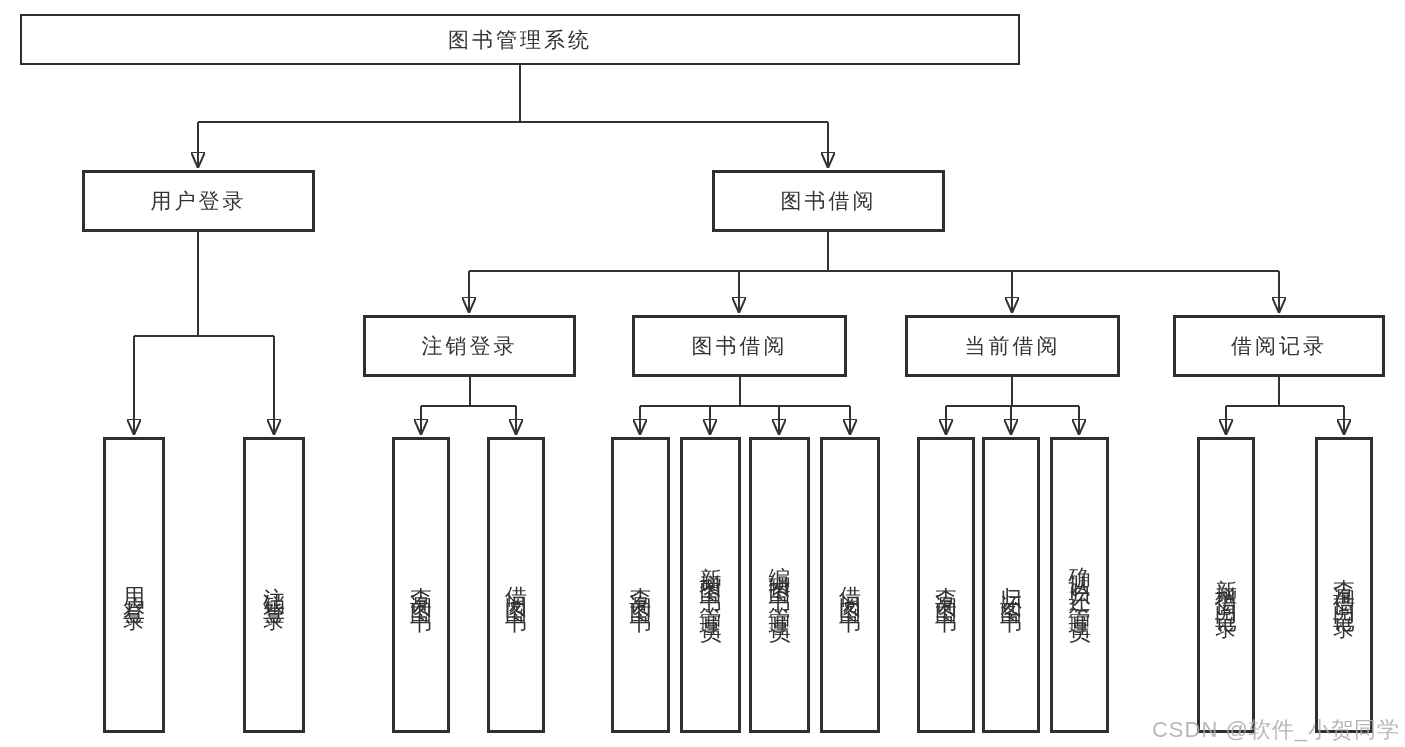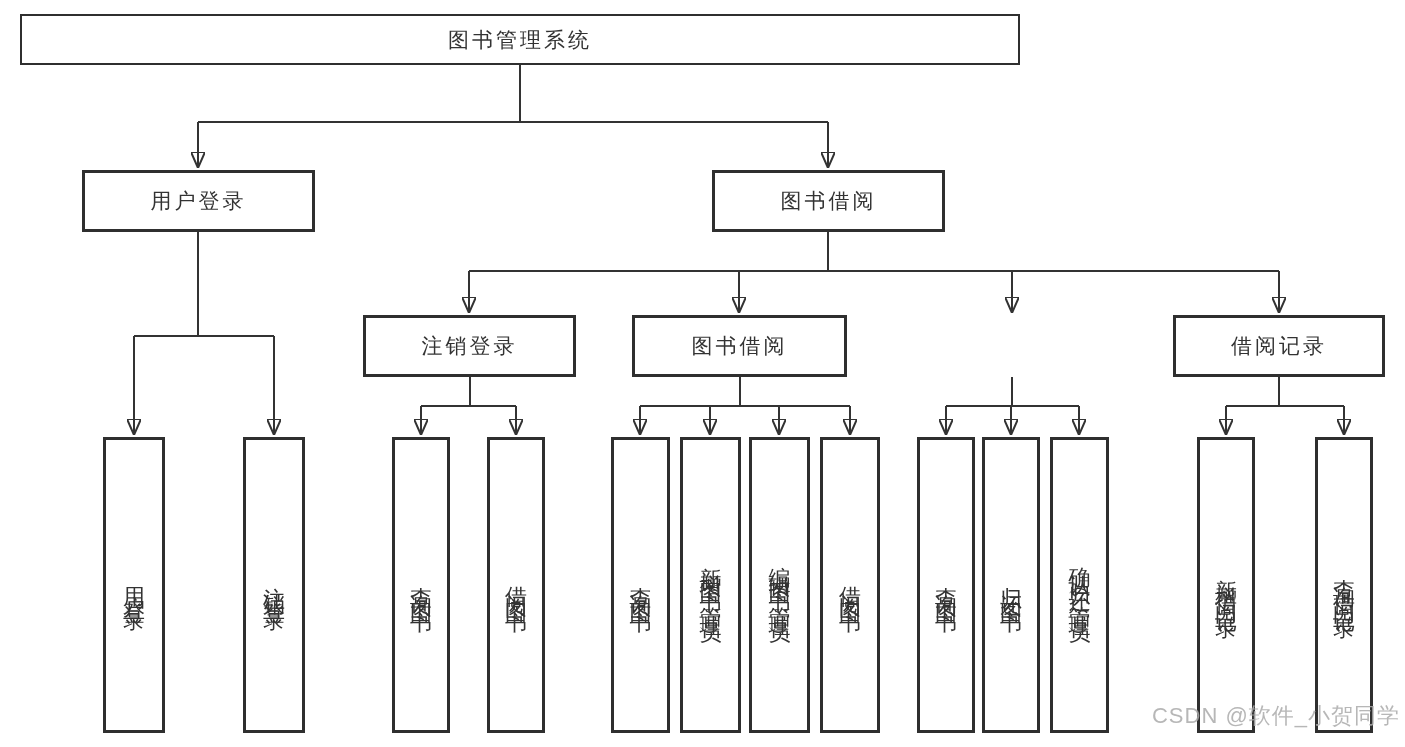--- a/index.html
+++ b/index.html
@@ -38,21 +38,21 @@
     text-orientation: mixed;
     font-size: 22px;
     letter-spacing: 8px;
     line-height: 1;
     white-space: normal;
   }
 
   .watermark {
     position: absolute;
     right: 5px;
-    bottom: 16px;
+    bottom: 2px;
     font-size: 22px;
     letter-spacing: 1px;
     color: rgba(170, 170, 170, 0.85);
     z-index: 5;
     white-space: nowrap;
   }
 </style>
 </head>
 <body>
 
@@ -116,20 +116,23 @@
   <div class="node" style="left:712px; top:170px; width:233px; height:62px;">
     <span>图书借阅</span>
   </div>
 
   <div class="node" style="left:363px; top:315px; width:213px; height:62px;">
     <span>注销登录</span>
   </div>
   <div class="node" style="left:632px; top:315px; width:215px; height:62px;">
     <span>图书借阅</span>
   </div>
+  <div class="node" style="left:905px; top:315px; width:215px; height:62px;">
+    <span>当前借阅</span>
+  </div>
   <div class="node" style="left:1173px; top:315px; width:212px; height:62px;">
     <span>借阅记录</span>
   </div>
 
   <div class="node leaf" style="left:103px; top:437px; width:62px; height:296px;">
     <span>用户登录</span>
   </div>
   <div class="node leaf" style="left:243px; top:437px; width:62px; height:296px;">
     <span>注销登录</span>
   </div>

